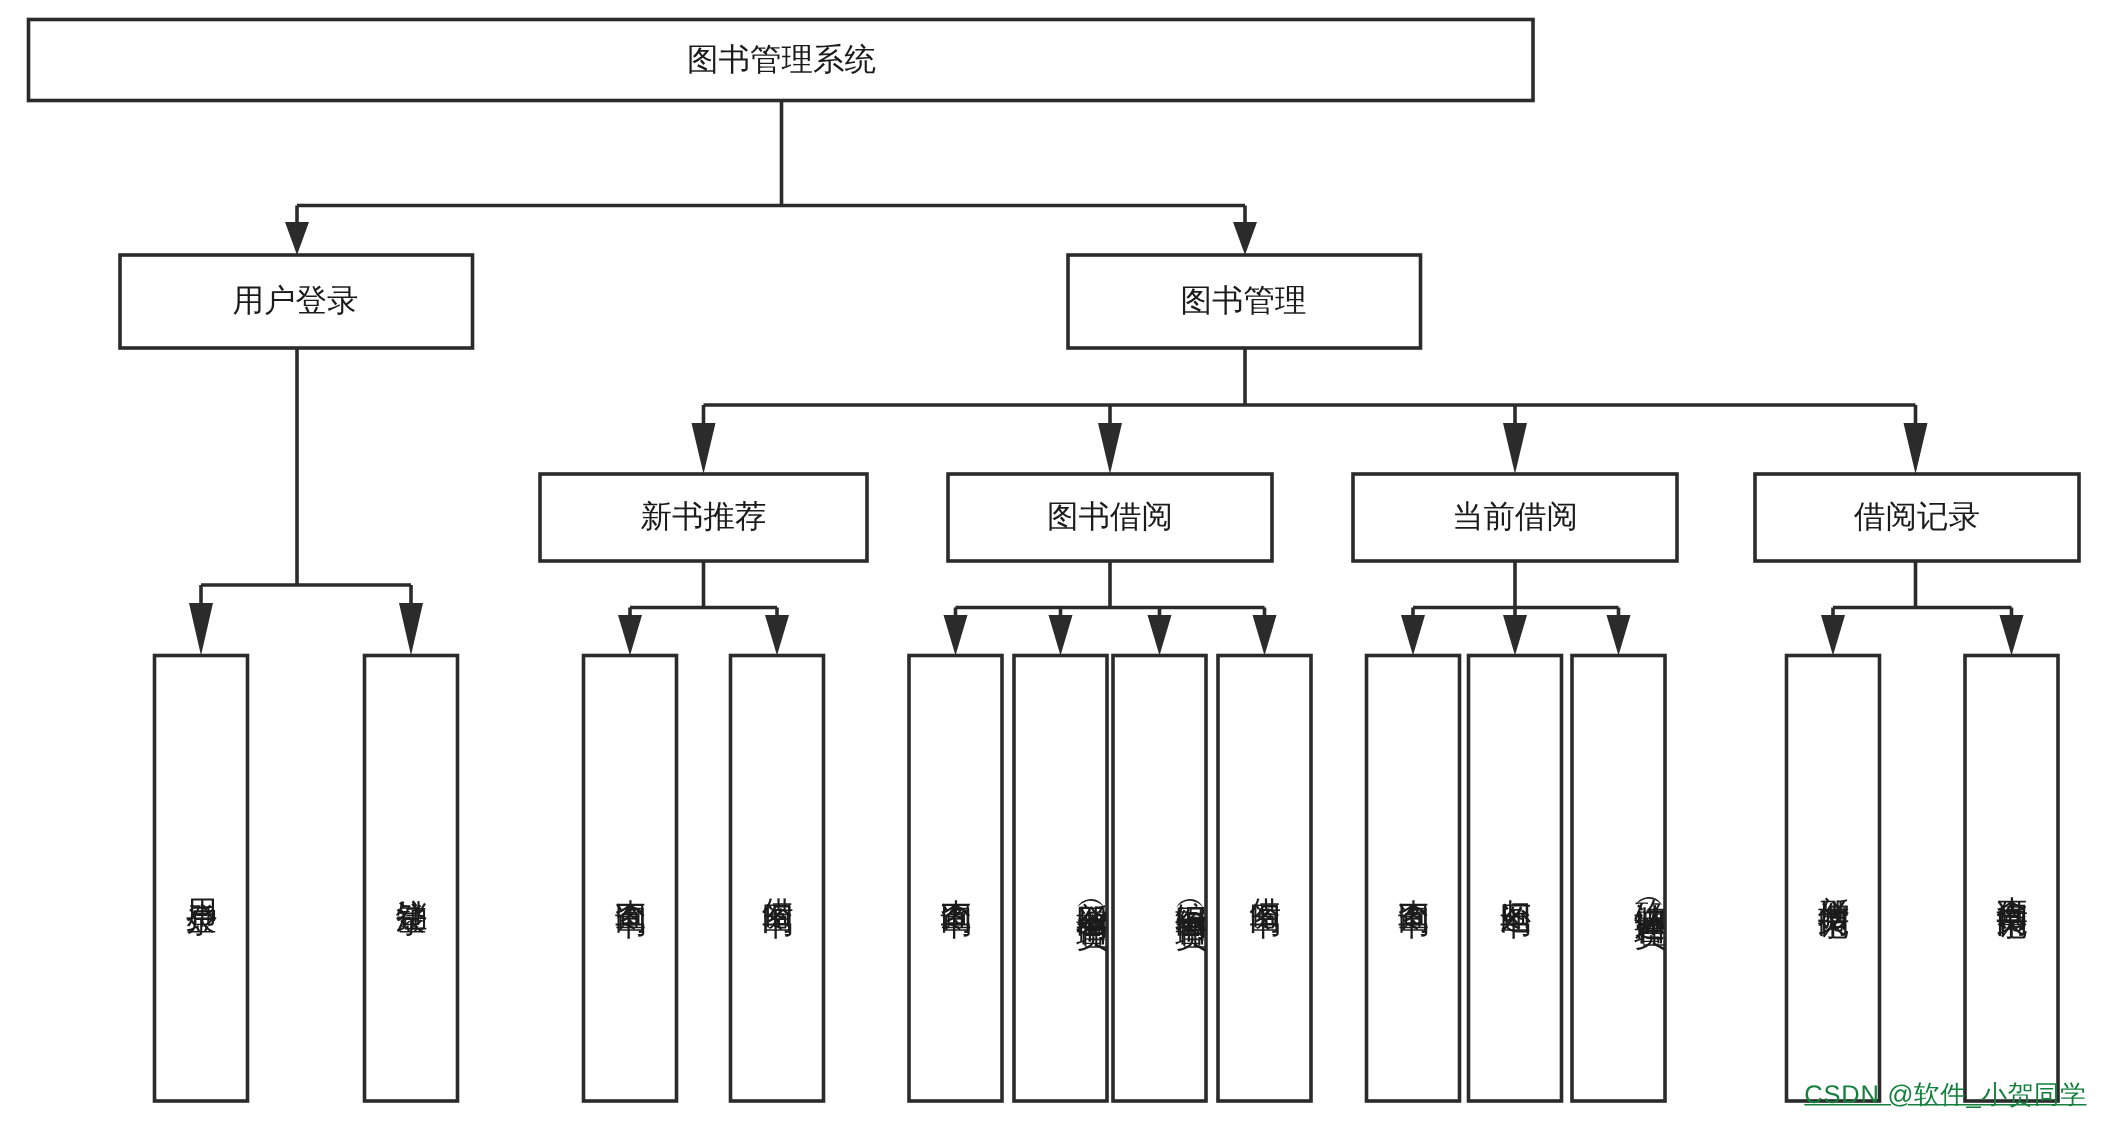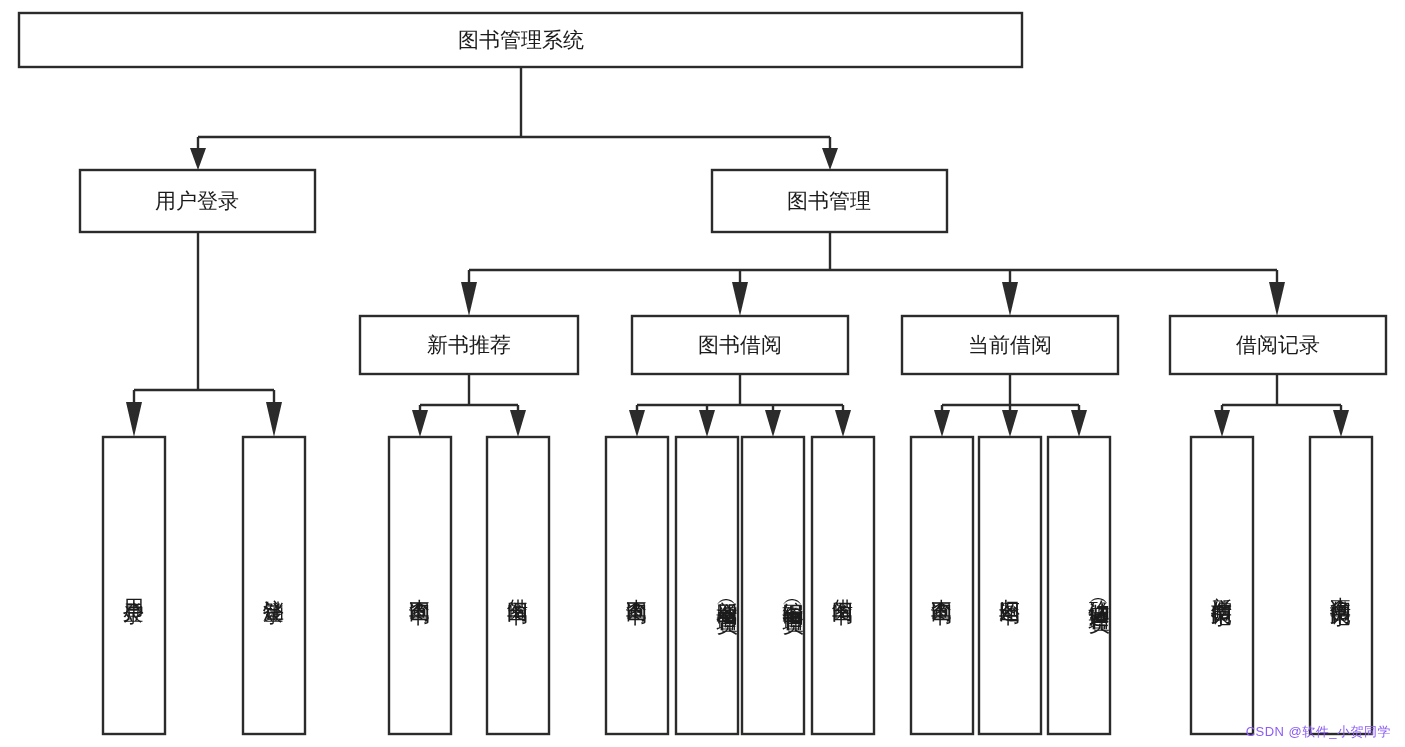--- a/index.html
+++ b/index.html
@@ -65,25 +65,26 @@
     justify-content: center;
     text-align: center;
     white-space: nowrap;
     pointer-events: none;
   }
   .watermark {
     position: absolute;
     right: 14px;
     bottom: 6px;
     font-family: "Liberation Sans", sans-serif;
-    font-size: 13px;
-    color: #8b5cf6;
+    font-size: 17px;
+    color: #15803d;
     letter-spacing: 0.5px;
     white-space: nowrap;
     user-select: none;
+    text-decoration: underline;
   }
 </style>
 </head>
 <body>
 
 <div id="diagram-root">
 
   <svg id="diagram-svg" viewBox="0 0 1405 747">
 
     <g>

